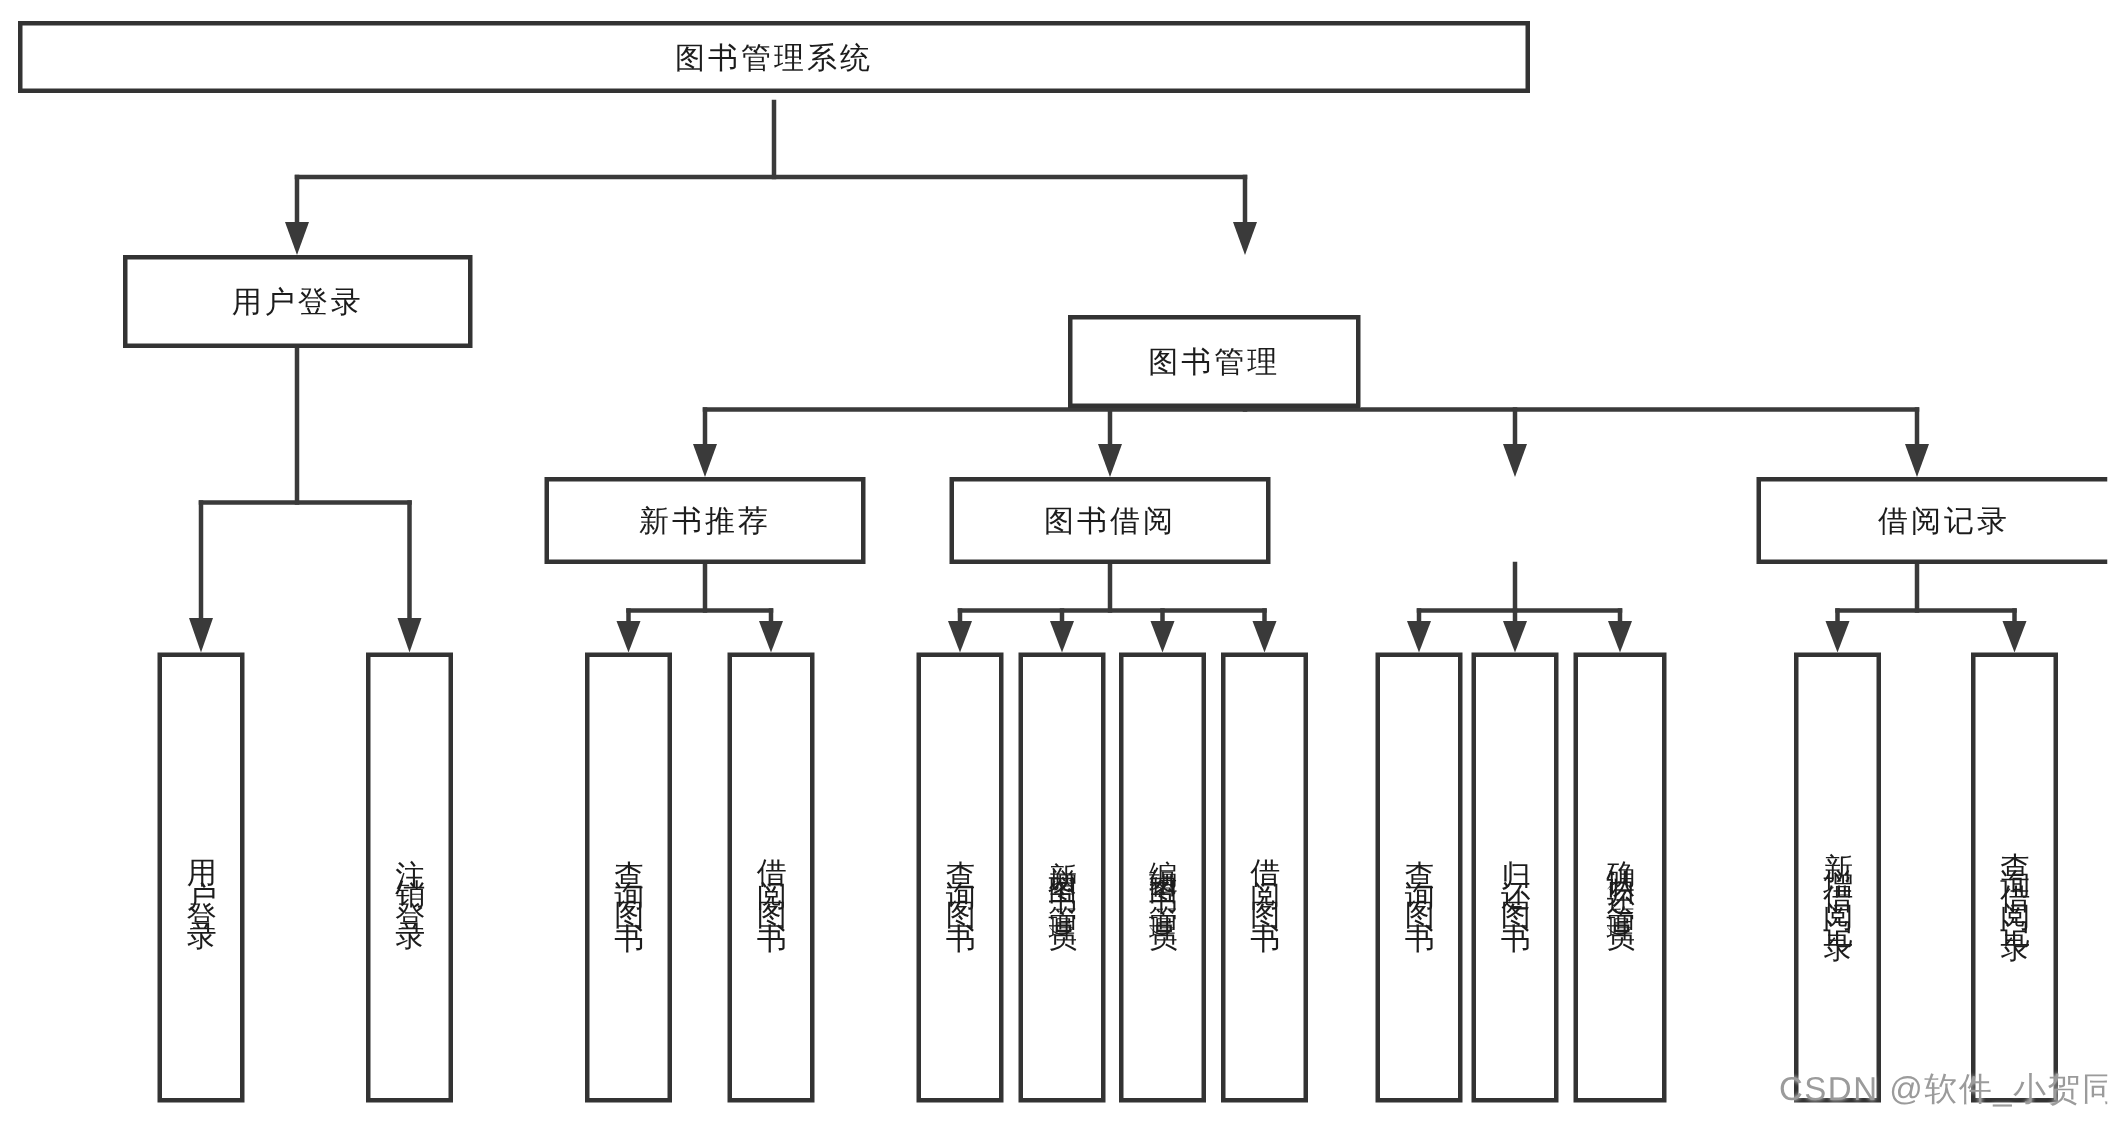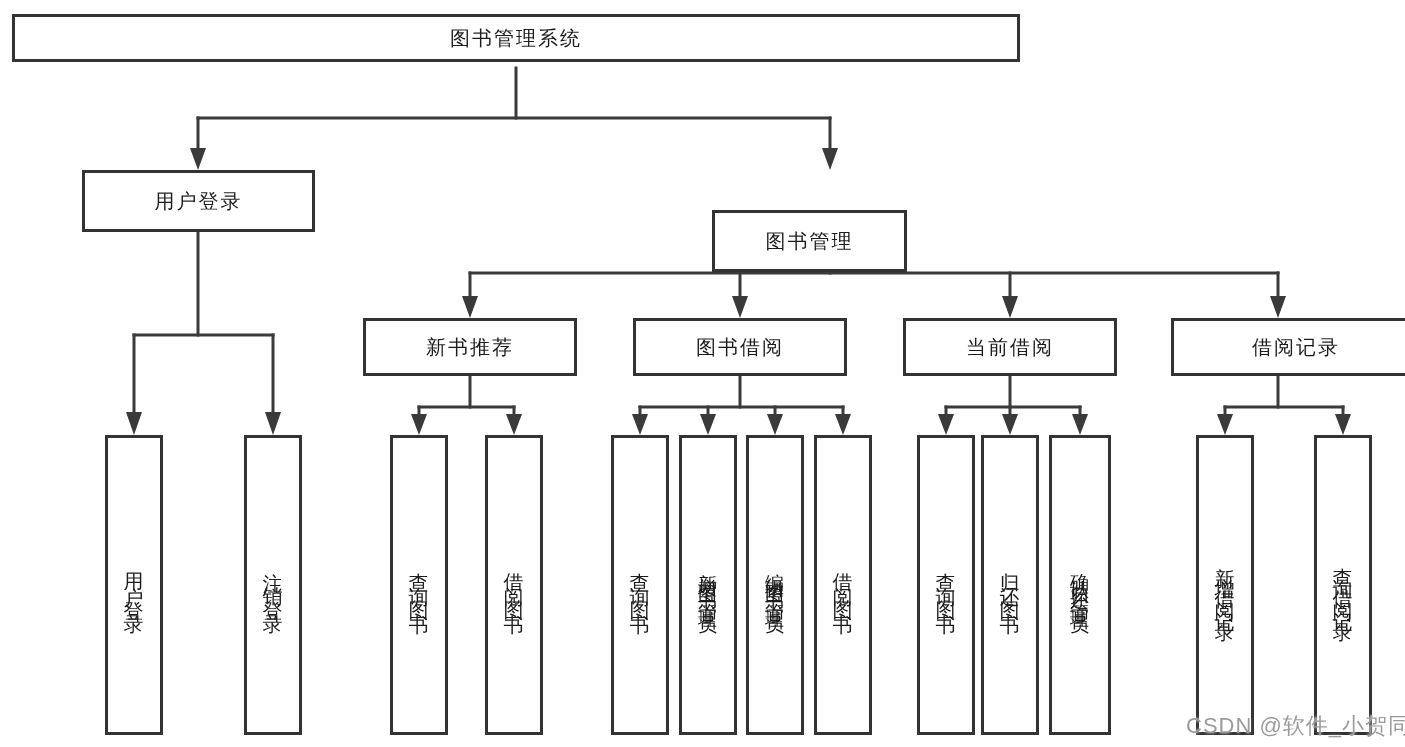--- a/index.html
+++ b/index.html
@@ -124,23 +124,20 @@
   <div class="node" style="left:712px;top:170px;width:195px;height:62px;margin-top:40px;">
     <span class="lbl">图书管理</span>
   </div>
 
   <div class="node" style="left:633px;top:318px;width:214px;height:58px;">
     <span class="lbl">图书借阅</span>
   </div>
   <div class="node" style="left:363px;top:318px;width:214px;height:58px;">
     <span class="lbl">新书推荐</span>
   </div>
-  <div class="node" style="left:903px;top:318px;width:214px;height:58px;">
-    <span class="lbl">当前借阅</span>
-  </div>
   <div class="node" style="left:1171px;top:318px;width:250px;height:58px;">
     <span class="lbl">借阅记录</span>
   </div>
 
   <div class="node leaf" style="left:105px;top:435px;width:58px;height:300px;">
     <span class="lbl">用户登录</span>
   </div>
   <div class="node leaf" style="left:244px;top:435px;width:58px;height:300px;">
     <span class="lbl">注销登录</span>
   </div>

